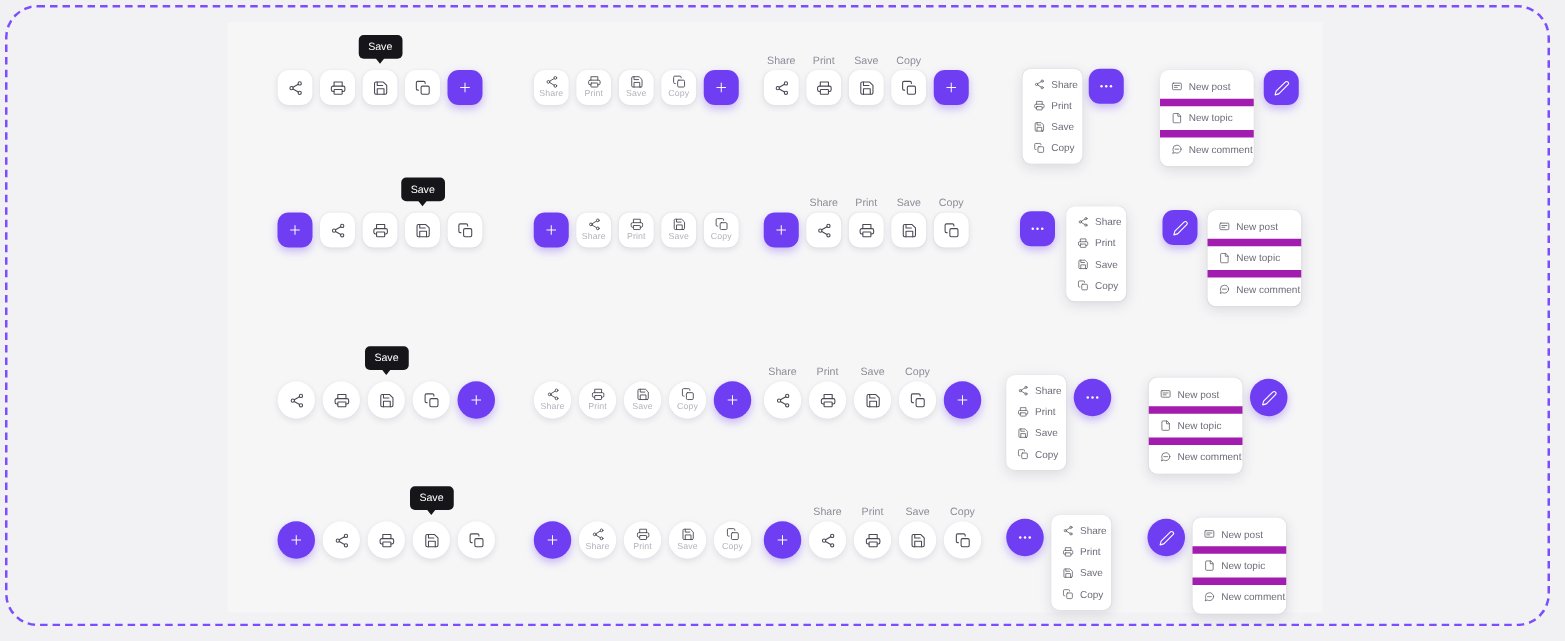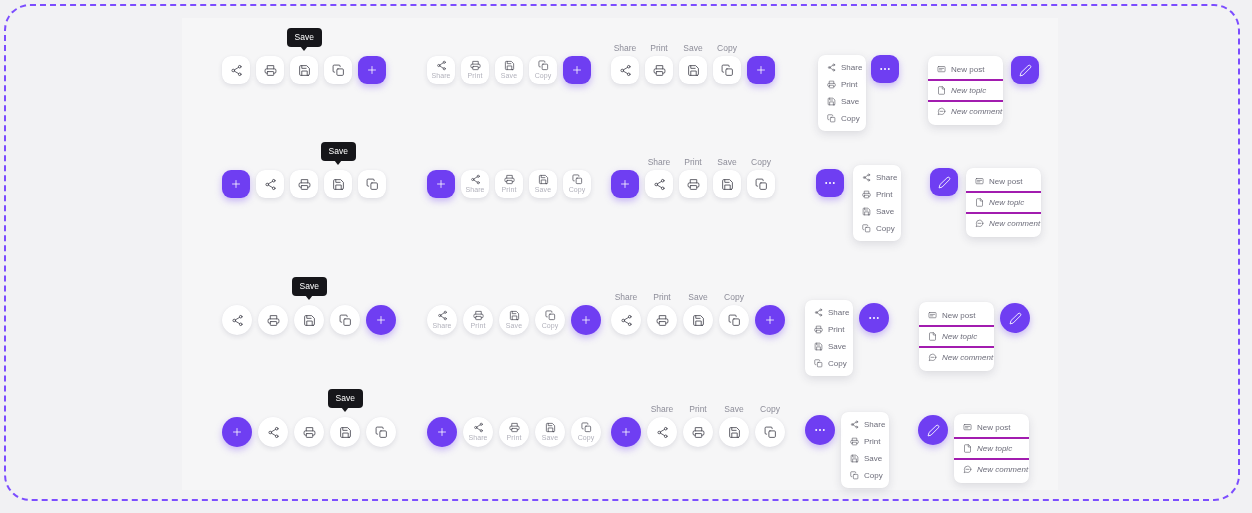--- a/index.html
+++ b/index.html
@@ -70,21 +70,21 @@
     box-shadow:0 3px 10px rgba(40,40,70,.13), 0 0 1px rgba(40,40,70,.08);
     padding:4px 0;box-sizing:border-box;
   }
   .menu-item{
     display:flex;align-items:center;gap:5px;
     padding:3px 9px;font-size:8px;color:#6d6d7a;
     line-height:11px;white-space:nowrap;
   }
   .menu-item .mi-ico{width:9px;height:9px;display:flex;align-items:center;justify-content:center;color:#55555f;flex:0 0 auto;}
   .menu-item .mi-ico svg{width:9px;height:9px;}
-  .menu.divided .menu-item + .menu-item{border-top:2px solid #a21caf;font-style:italic;}
+  .menu.divided .menu-item + .menu-item{border-top:6px solid #a21caf;}
   .menu.divided .menu-item{padding:4px 9px;}
 </style>
 </head>
 <body>
 
 <div class="dashed-frame"></div>
 <div class="inner-panel"></div>
 <div class="stage" id="stage">
     <div class="btn sq" style="left: 222px; top: 56px; width: 28px; height: 28px;">
       <span class="ico">

